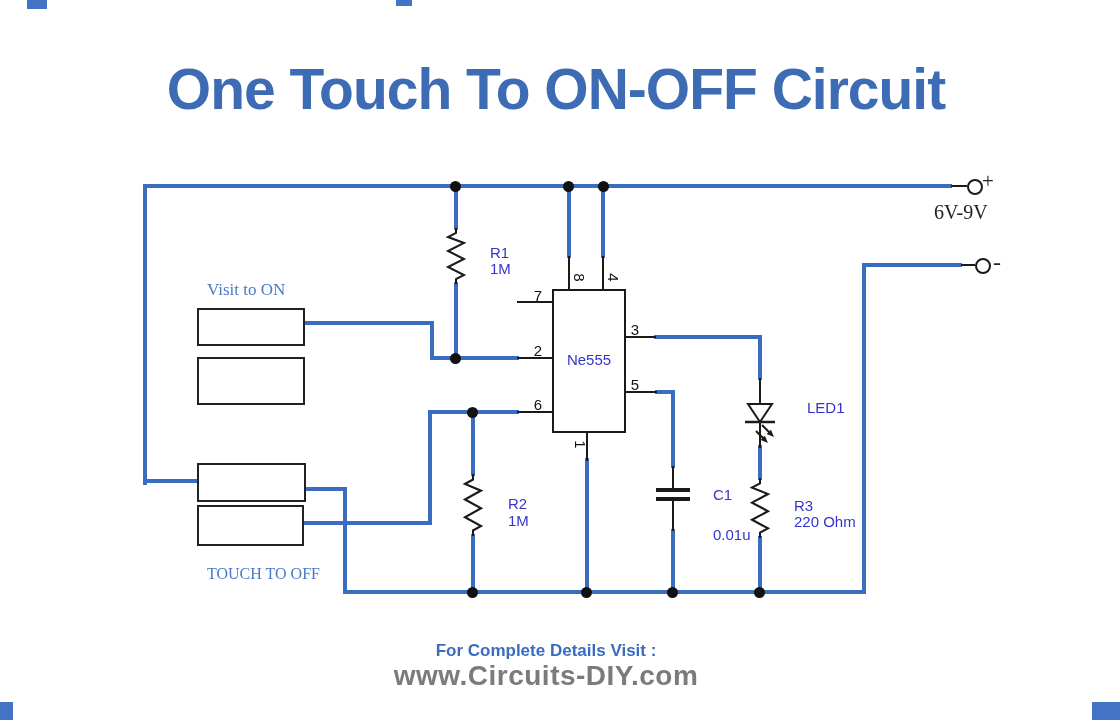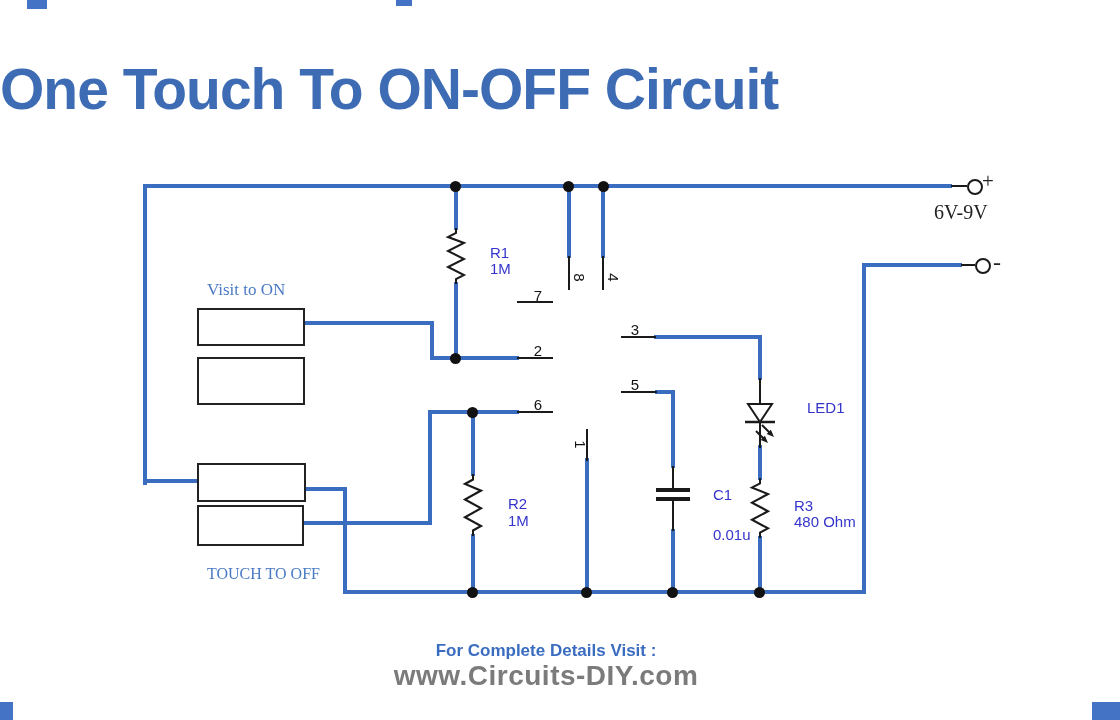--- a/index.html
+++ b/index.html
@@ -10,21 +10,21 @@
   .k{position:absolute;background:var(--line);}
   .dot{position:absolute;width:11px;height:11px;border-radius:50%;background:#111;}
   .pad{position:absolute;background:#fff;border:2px solid #222;}
   .icbox{position:absolute;background:#fff;border:2px solid var(--line);}
   .term{position:absolute;width:12px;height:12px;border-radius:50%;background:#fff;border:2.5px solid var(--line);}
   .lbl{position:absolute;color:var(--label);font-size:15px;line-height:1.05;white-space:nowrap;margin-left:24px;}
   .pin{position:absolute;color:#111;font-size:15px;width:16px;text-align:center;white-space:nowrap;}
   .pin.rot{transform:rotate(90deg);}
   .serif{font-family:"Liberation Serif",serif;}
   .touchlbl{position:absolute;color:var(--touch);font-family:"Liberation Serif",serif;font-size:17px;white-space:nowrap;}
-  .title{position:absolute;top:56px;left:0;right:8px;text-align:left;color:var(--title);
+  .title{position:absolute;top:56px;left:0;right:8px;text-align:center;color:var(--title);
          font-size:57px;font-weight:700;letter-spacing:-1px;white-space:nowrap;}
   .footer{position:absolute;left:0;right:0;top:641px;text-align:center;transform:translateX(-14px);}
   .f1{color:var(--fheading);font-weight:700;font-size:17px;display:block;}
   .f2{color:var(--fsite);font-weight:700;font-size:28px;display:block;letter-spacing:0.5px;line-height:1.05;}
   .mark{position:absolute;background:var(--mark);}
   svg{position:absolute;overflow:visible;}
 </style>
 </head>
 <body>
 
@@ -89,20 +89,23 @@
   <div class="dot" style="left:467px;top:587px"></div>
   <div class="dot" style="left:581px;top:587px"></div>
   <div class="dot" style="left:667px;top:587px"></div>
   <div class="dot" style="left:754px;top:587px"></div>
 
   <div class="pad" style="left:197px;top:308px;width:104px;height:34px"></div>
   <div class="pad" style="left:197px;top:357px;width:104px;height:44px"></div>
   <div class="pad" style="left:197px;top:463px;width:105px;height:35px"></div>
   <div class="pad" style="left:197px;top:505px;width:103px;height:37px"></div>
 
+  <div class="icbox" style="left:552px;top:289px;width:70px;height:140px">
+    <span style="position:absolute;left:0;right:0;top:60px;text-align:center;color:var(--label);font-size:15px">Ne555</span>
+  </div>
 
   <span class="pin" style="left:530px;top:287px">7</span>
   <span class="pin" style="left:530px;top:342px">2</span>
   <span class="pin" style="left:530px;top:396px">6</span>
   <span class="pin" style="left:627px;top:321px">3</span>
   <span class="pin" style="left:627px;top:376px">5</span>
   <span class="pin rot" style="left:571px;top:269px">8</span>
   <span class="pin rot" style="left:605px;top:269px">4</span>
   <span class="pin rot" style="left:572px;top:436px">1</span>
 
@@ -132,21 +135,21 @@
   <div class="term" style="left:975px;top:258px"></div>
   <span class="abs serif" style="left:982px;top:169px;font-size:21px;color:#222">+</span>
   <span class="abs serif" style="left:993px;top:249px;font-size:24px;color:#222">-</span>
   <span class="abs serif" style="left:934px;top:201px;font-size:20px;color:#222">6V-9V</span>
 
   <span class="lbl" style="left:466px;top:245px">R1</span>
   <span class="lbl" style="left:466px;top:261px">1M</span>
   <span class="lbl" style="left:484px;top:496px">R2</span>
   <span class="lbl" style="left:484px;top:513px">1M</span>
   <span class="lbl" style="left:770px;top:498px">R3</span>
-  <span class="lbl" style="left:770px;top:514px">480 Ohm</span>
+  <span class="lbl" style="left:770px;top:514px">220 Ohm</span>
   <span class="lbl" style="left:689px;top:487px">C1</span>
   <span class="lbl" style="left:689px;top:527px">0.01u</span>
   <span class="lbl" style="left:783px;top:400px">LED1</span>
 
   <span class="touchlbl" style="left:207px;top:280px">Visit to ON</span>
   <span class="touchlbl" style="left:207px;top:565px;font-size:16px">TOUCH TO OFF</span>
 
   <div class="footer">
     <span class="f1">For Complete Details Visit :</span>
     <span class="f2">www.Circuits-DIY.com</span>

